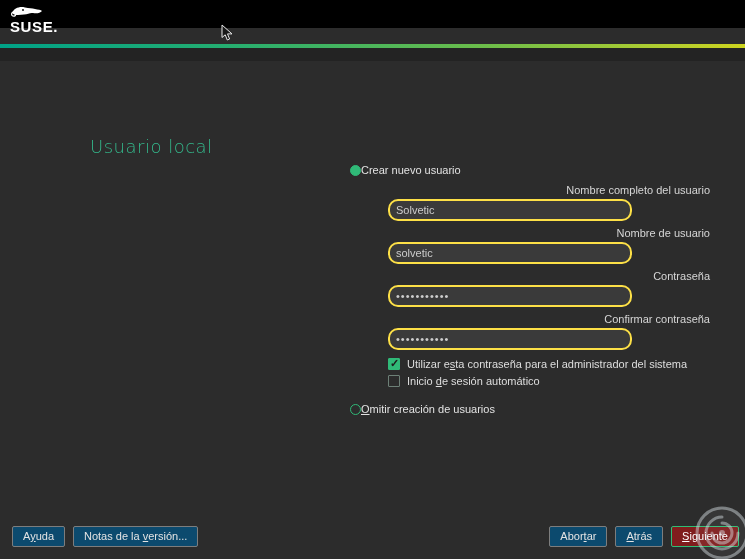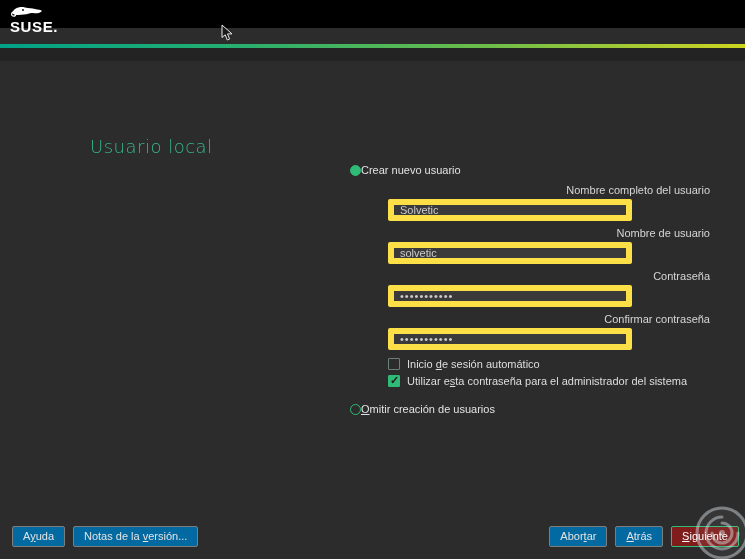--- a/index.html
+++ b/index.html
@@ -42,21 +42,21 @@
     border: 1px solid #30ba78; background: transparent; flex: 0 0 auto;
   }
   .radio.selected { background: #30ba78; }
   .radio-label { color: #e2e2e2; }
 
   .fields { margin-left: 38px; }
   .field { margin-bottom: 6px; }
   .flabel { display: block; margin-bottom: 3px; color: #d6d6d6; text-align: right; }
   .tinput {
     width: 244px; height: 22px;
-    background: #3a3a3a; border: 6px solid #fde047; border-radius: 2px;
+    background: #3a3a3a; border: 2px solid #fde047; border-radius: 10px;
     color: #cccccc; font-size: 11px; padding: 0 6px;
     font-family: "Liberation Sans", sans-serif;
     outline: none;
   }
   .pw { letter-spacing: 1px; }
 
   .checks { margin-left: 38px; margin-top: 8px; }
   .check-row { display: flex; align-items: center; gap: 7px; margin-bottom: 5px; cursor: default; }
   .checkbox {
     position: relative; width: 12px; height: 12px; flex: 0 0 auto;
@@ -71,21 +71,21 @@
   .skip { margin-top: 16px; }
 
   
   .footer {
     position: absolute; left: 12px; right: 6px; bottom: 12px;
     display: flex; justify-content: space-between; align-items: center;
   }
   .fleft, .fright { display: flex; gap: 8px; }
   .btn {
     height: 21px; padding: 0 10px;
-    background: #0369a1; border: 1px solid #7d7d7d; border-radius: 2px;
+    background: #0c4a6e; border: 1px solid #7d7d7d; border-radius: 2px;
     color: #e3e3e3; font-size: 11px;
     font-family: "Liberation Sans", sans-serif;
     cursor: pointer; line-height: 19px;
   }
   .btn.primary { background: #7f1d1d; border-color: #2fbd75; color: #ffffff; }
   .btn u, .check-label u, .radio-label u { text-underline-offset: 1px; }
 
   
   .watermark { position: absolute; left: 693px; top: 504px; z-index: 5; pointer-events: none; }
 </style>
@@ -135,26 +135,26 @@
           <input class="tinput pw" type="text" value="•••••••••••" style="">
         </div>
         <div class="field">
           <label class="flabel">Confirmar contraseña</label>
           <input class="tinput pw" type="text" value="•••••••••••" style="">
         </div>
       </div>
 
       <div class="checks">
         <div class="check-row">
+          <span class="checkbox checked"></span>
+          <span class="check-label">Utilizar e<u>s</u>ta contraseña para el administrador del sistema</span>
+        </div>
+        <div class="check-row">
           <span class="checkbox"></span>
           <span class="check-label">Inicio <u>d</u>e sesión automático</span>
-        </div>
-        <div class="check-row">
-          <span class="checkbox checked"></span>
-          <span class="check-label">Utilizar e<u>s</u>ta contraseña para el administrador del sistema</span>
         </div>
       </div>
 
       <div class="radio-row skip">
         <span class="radio"></span>
         <span class="radio-label"><u>O</u>mitir creación de usuarios</span>
       </div>
 
     </div>
   </main>

